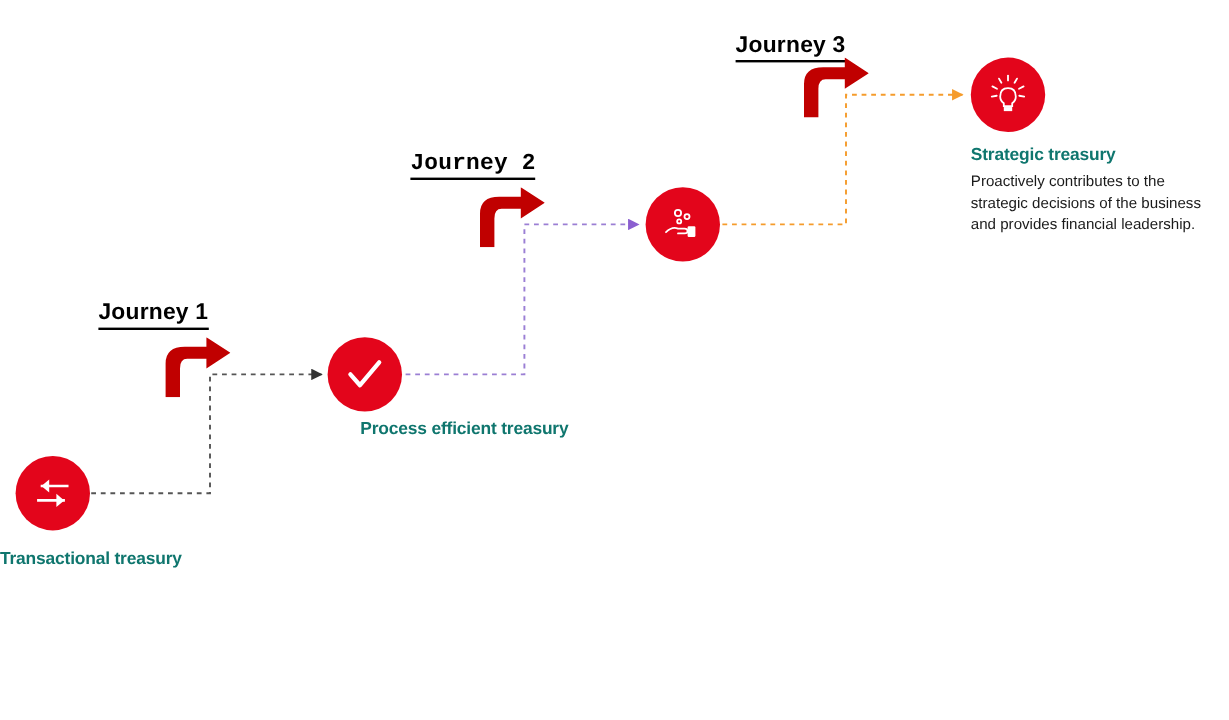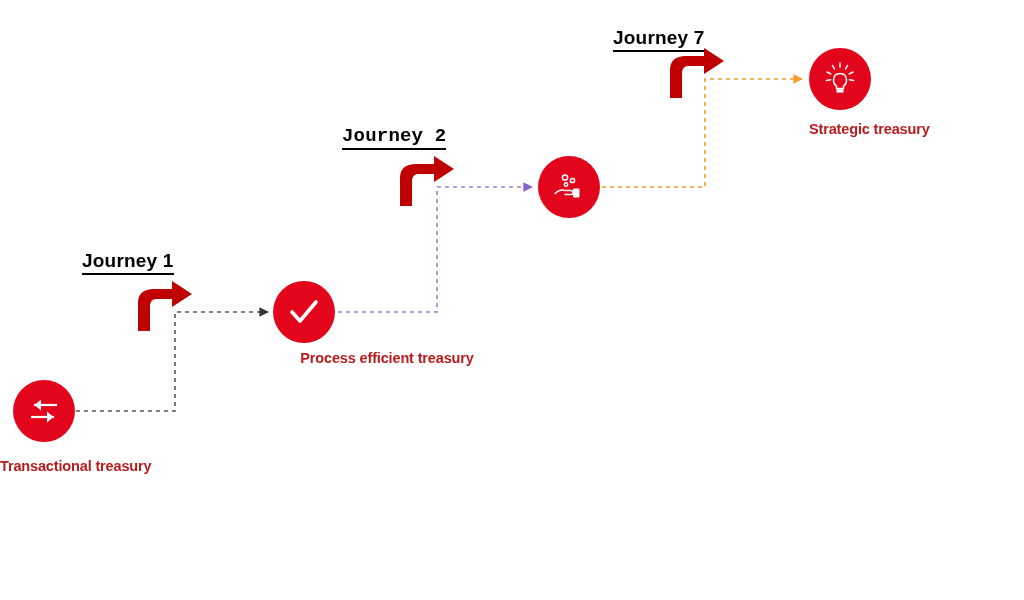--- a/index.html
+++ b/index.html
@@ -36,21 +36,21 @@
   }
   .node-icon svg { display: block; }
 
   
   .node-text {
     position: absolute;
   }
   .node-title {
     font-size: 14.5px;
     font-weight: bold;
-    color: #b91c1c;
+    color: #0f766e;
     letter-spacing: -0.15px;
     margin: 0 0 6px 0;
     white-space: nowrap;
   }
   .node-desc {
     font-size: 12.6px;
     color: #1a1a1a;
     line-height: 1.42;
     margin: 0;
   }
@@ -100,21 +100,21 @@
   <div class="journey-label" style="left:82px; top:250px;">Journey 1</div>
   <svg class="journey-arrow" style="left:130px; top:281px;" width="62" height="50" viewBox="0 0 62 50">
     <path d="M 8 50 L 8 22 Q 8 8 24 8 L 42 8 L 42 0 L 62 13 L 42 26 L 42 18 L 26 18 Q 20 18 20 26 L 20 50 Z" fill="#c00000"></path>
   </svg>
 
   <div class="journey-label" style="left:342px; top:125px;font-family:Liberation Mono, monospace;">Journey 2</div>
   <svg class="journey-arrow" style="left:392px; top:156px;" width="62" height="50" viewBox="0 0 62 50">
     <path d="M 8 50 L 8 22 Q 8 8 24 8 L 42 8 L 42 0 L 62 13 L 42 26 L 42 18 L 26 18 Q 20 18 20 26 L 20 50 Z" fill="#c00000"></path>
   </svg>
 
-  <div class="journey-label" style="left:613px; top:27px;">Journey 7</div>
+  <div class="journey-label" style="left:613px; top:27px;">Journey 3</div>
   <svg class="journey-arrow" style="left:662px; top:48px;" width="62" height="50" viewBox="0 0 62 50">
     <path d="M 8 50 L 8 22 Q 8 8 24 8 L 42 8 L 42 0 L 62 13 L 42 26 L 42 18 L 26 18 Q 20 18 20 26 L 20 50 Z" fill="#c00000"></path>
   </svg>
 
   <div class="node-icon" style="left:13px; top:380px;">
     <svg width="34" height="34" viewBox="0 0 34 34">
       <g stroke="#ffffff" stroke-width="2.2" fill="none" stroke-linecap="square">
         <line x1="29" y1="11" x2="8" y2="11"></line>
         <polyline points="14,5.5 7.5,11 14,16.5" fill="#ffffff" stroke="none"></polyline>
         <line x1="5" y1="23" x2="26" y2="23"></line>
@@ -159,15 +159,16 @@
         <line x1="31" y1="11" x2="27.2" y2="13"></line>
         <line x1="4.5" y1="19.5" x2="8.6" y2="18.8"></line>
         <line x1="31.5" y1="19.5" x2="27.4" y2="18.8"></line>
         <path d="M 11.5 19.5 Q 11.5 12.5 18 12.5 Q 24.5 12.5 24.5 19.5 Q 24.5 23 21.5 25 L 21.5 27.5 L 14.5 27.5 L 14.5 25 Q 11.5 23 11.5 19.5 Z"></path>
       </g>
       <rect x="14.5" y="28.2" width="7" height="3.4" fill="#ffffff"></rect>
     </svg>
   </div>
   <div class="node-text" style="left:809px; top:121px; width:212px;">
     <p class="node-title">Strategic treasury</p>
+    <p class="node-desc">Proactively contributes to the strategic decisions of the business and provides financial leadership.</p>
   </div>
 
 </div>
 
 </body></html>

